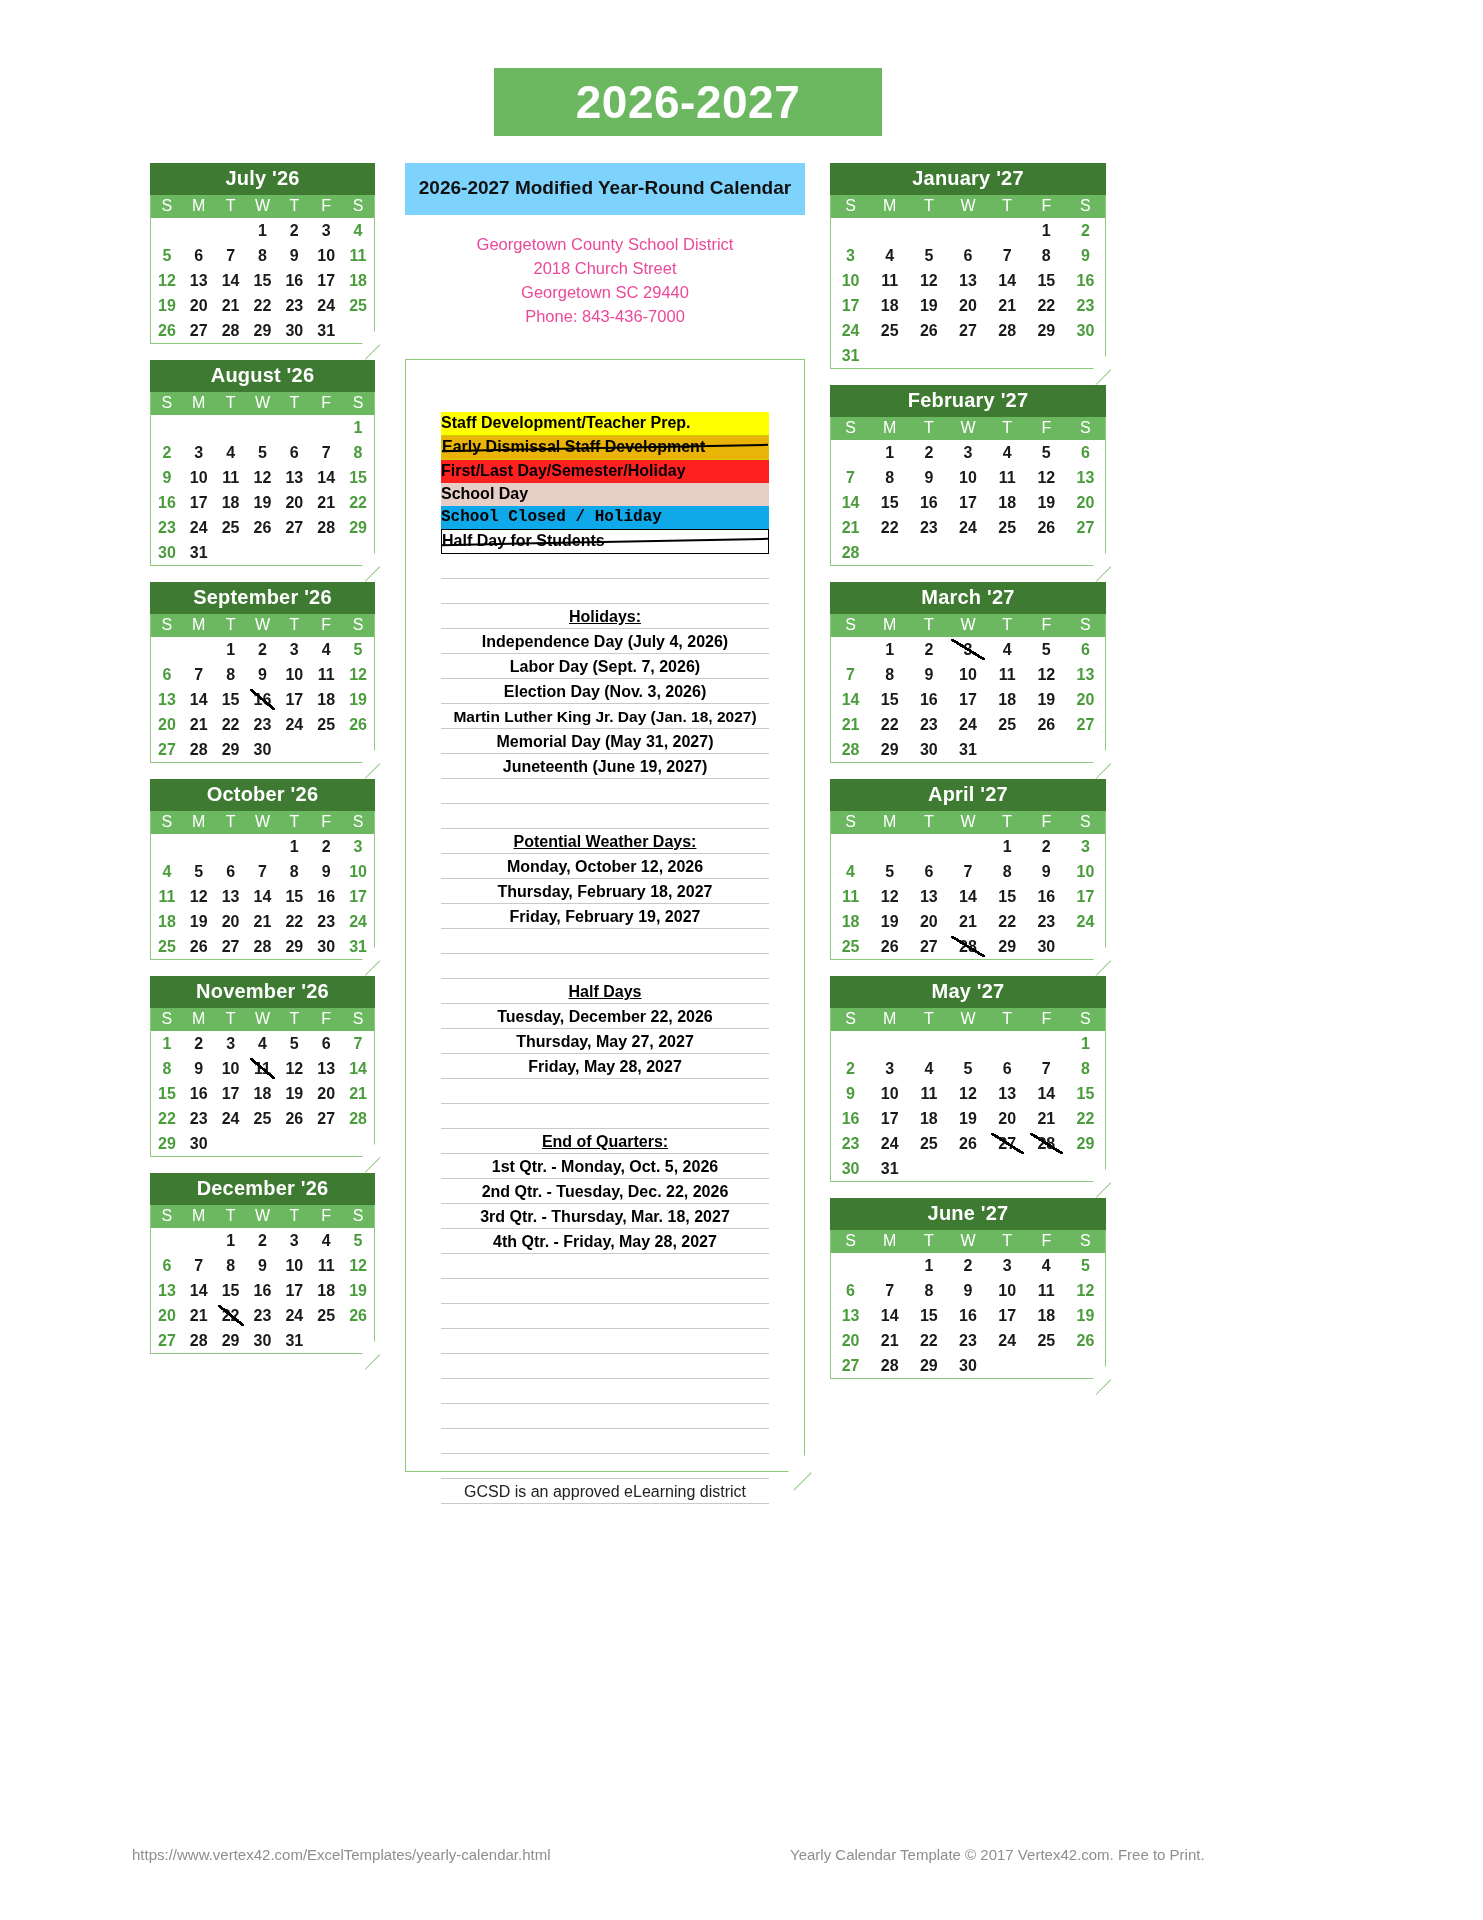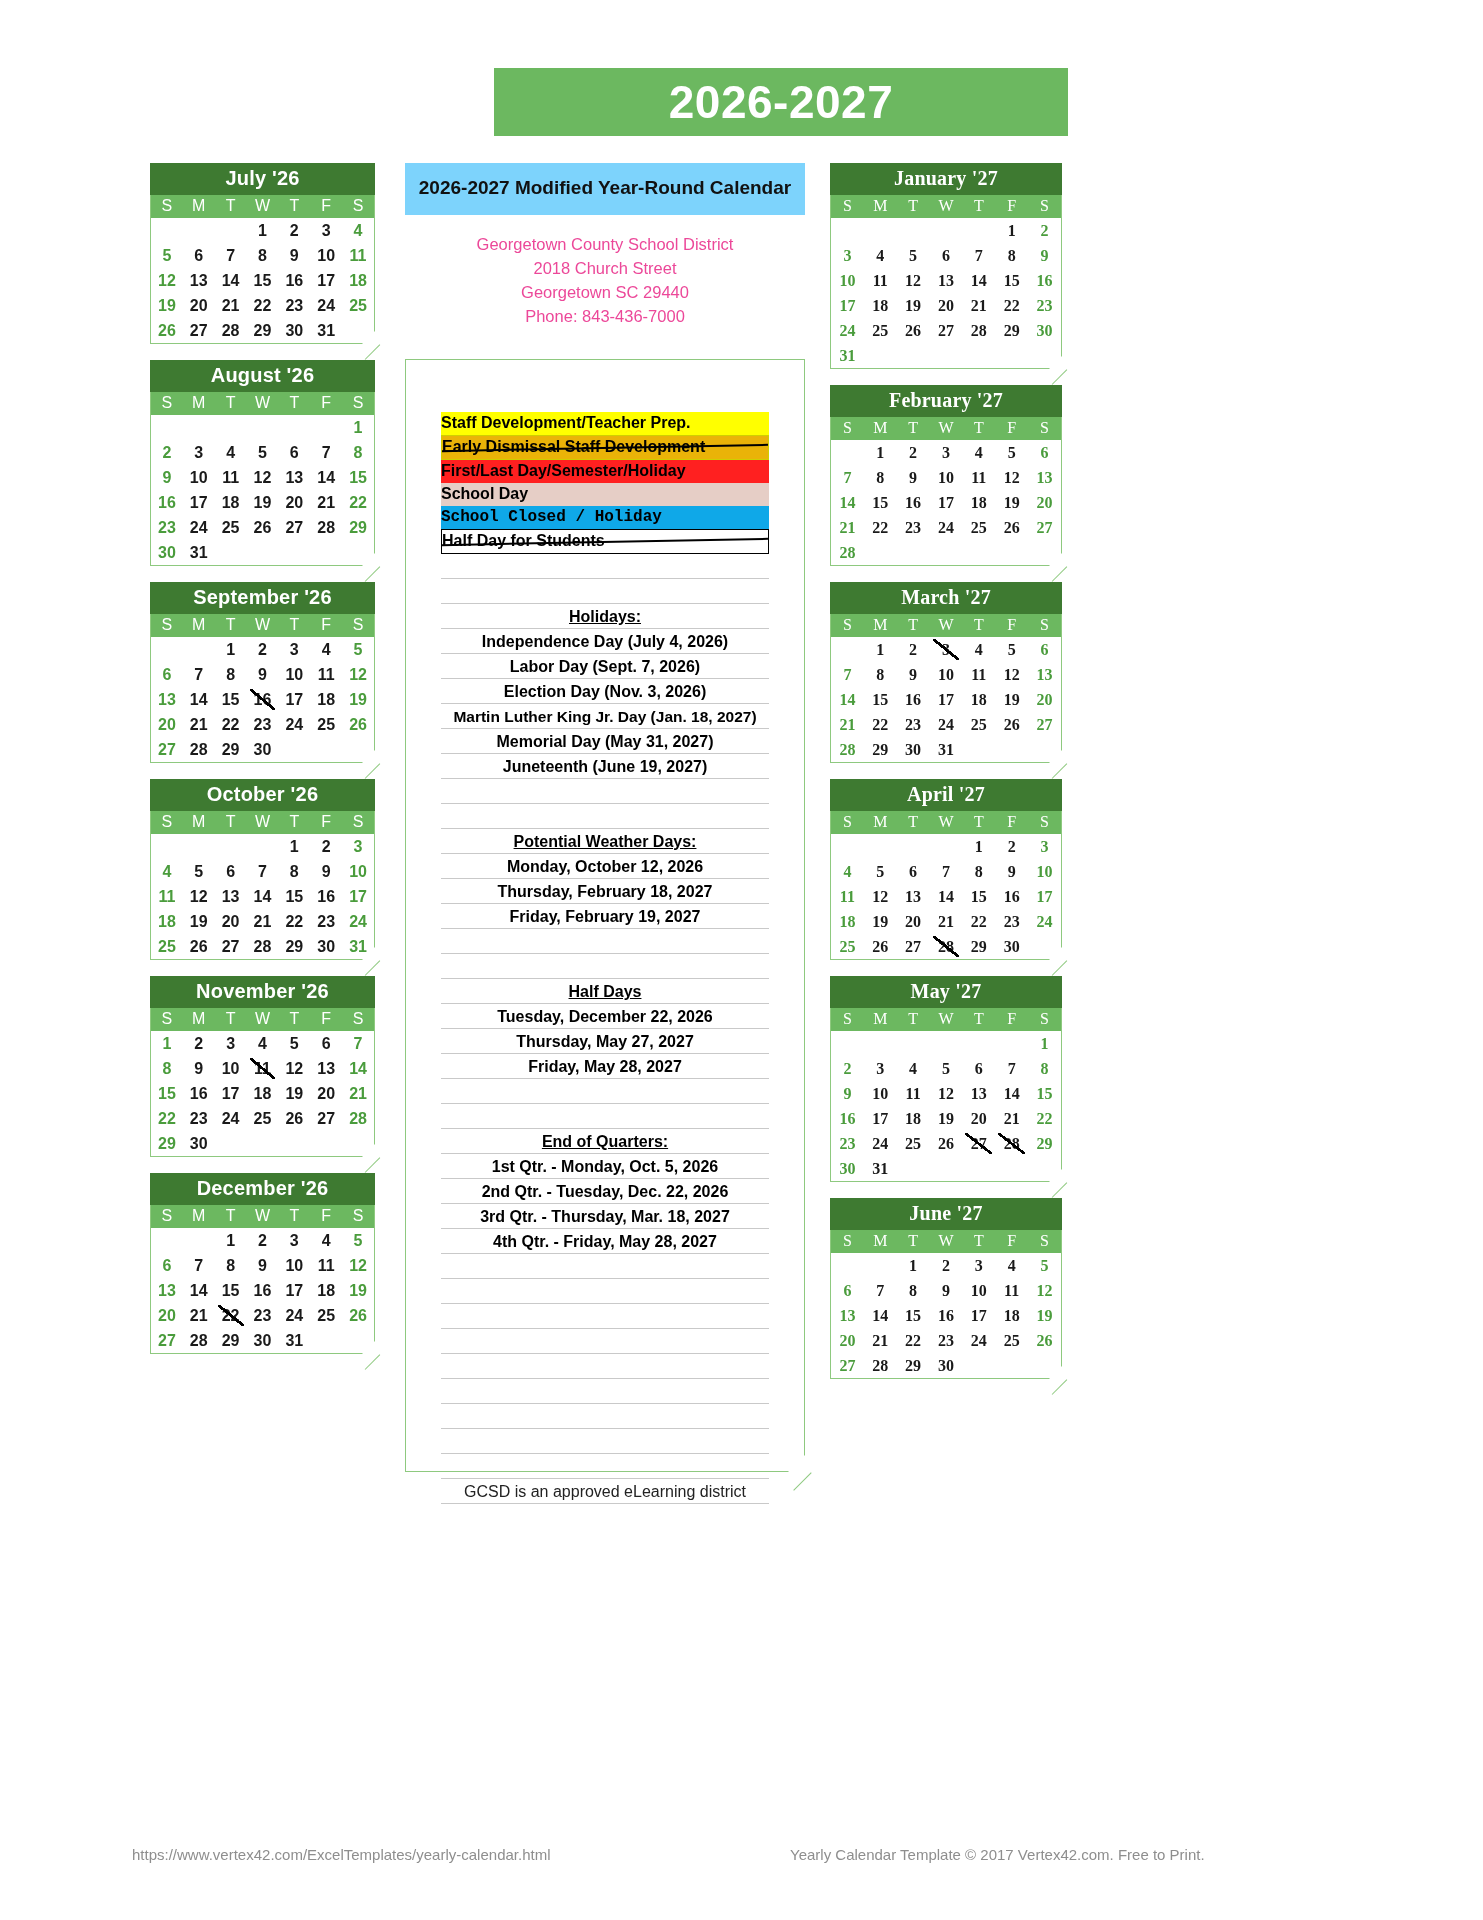--- a/index.html
+++ b/index.html
@@ -7,30 +7,30 @@
   body {
     width: 1483px; height: 1920px;
     background:#ffffff;
     font-family: "Liberation Sans", sans-serif;
     -webkit-font-smoothing: antialiased;
   }
   .page { position:relative; width:1483px; height:1920px; }
 
   
   .title-banner{
-    position:absolute; left:494px; top:68px; width:574px; height:68px;
+    position:absolute; left:494px; top:68px; width:388px; height:68px;
     background:#6cb860; display:flex; align-items:center; justify-content:center;
   }
   .title-banner .t{
     color:#ffffff; font-size:46px; font-weight:bold; letter-spacing:0.5px;
   }
 
   
   .col-left  { position:absolute; left:150px;  top:163px; width:225px; }
-  .col-right { position:absolute; left:830px; top:163px; width:232px;font-family:Liberation Serif, serif; }
+  .col-right { position:absolute; left:830px; top:163px; width:276px; }
 
   .month{
     margin-bottom:16px; position:relative;
   }
   .month-card{
     border:1.5px solid #8ec97f;
     border-top:none;
     background:#ffffff;
     position:relative;
   }

